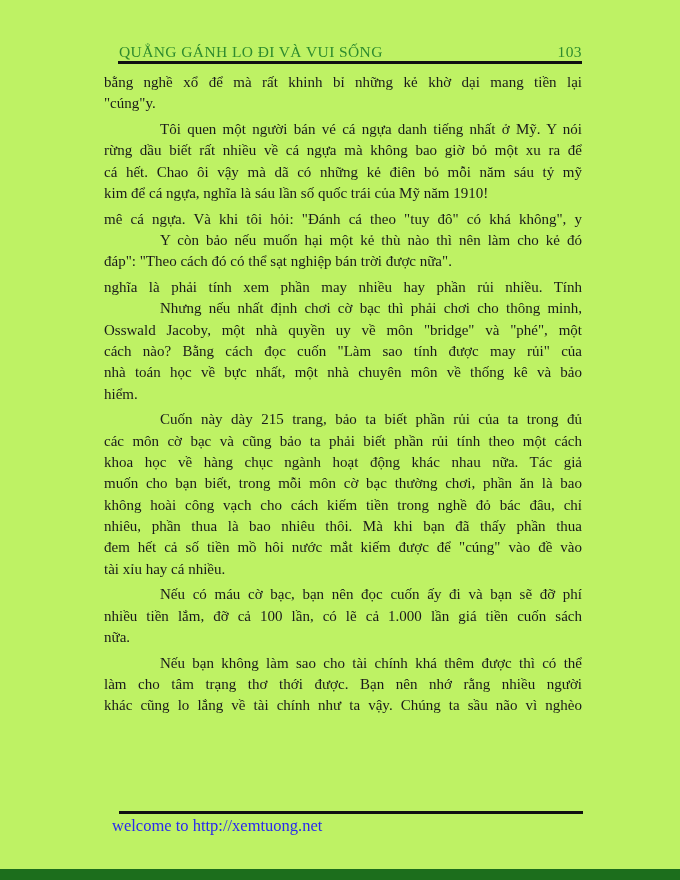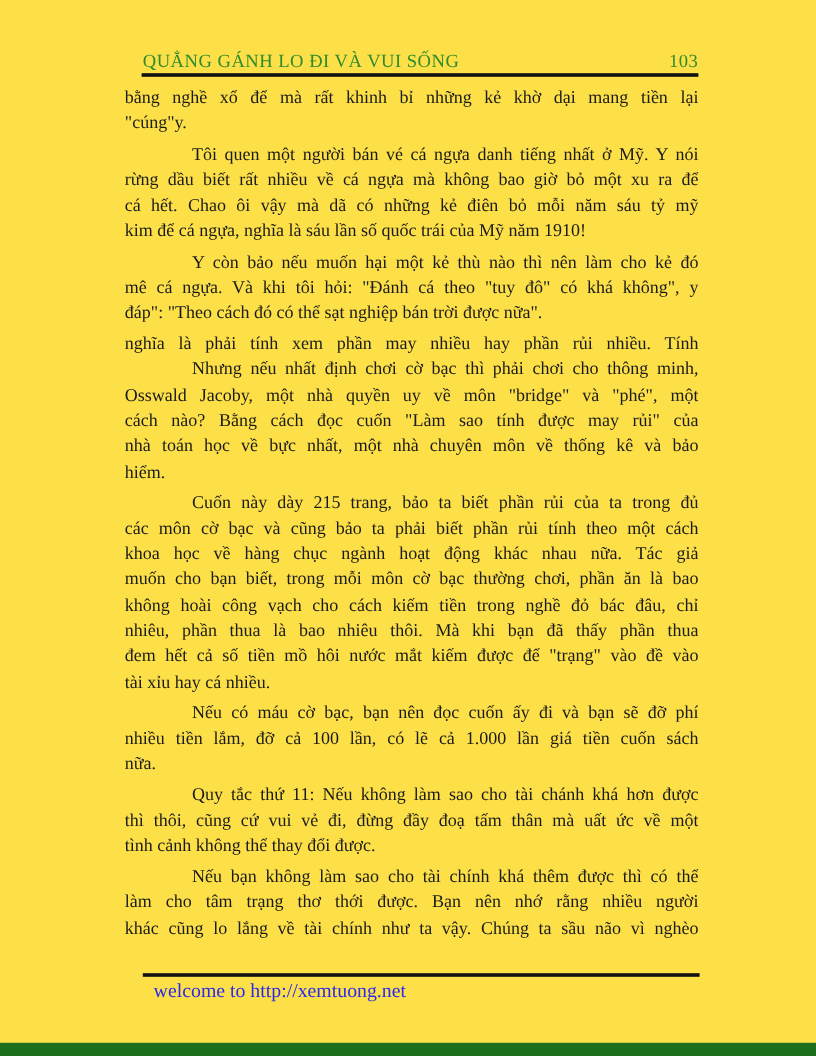--- a/index.html
+++ b/index.html
@@ -3,21 +3,21 @@
 <meta charset="utf-8">
 <style>
   html, body { margin: 0; padding: 0; }
   body {
     width: 680px; height: 880px;
     background: #ffffff;
     font-family: "Liberation Serif", "DejaVu Serif", serif;
     position: relative;
     overflow: hidden;
   }
-  .page { position: absolute; inset: 0; background: #fde047; }
+  .page { position: absolute; inset: 0; background: #bef264; }
 
   .header {
     position: absolute; left: 119px; width: 463px; top: 43px;
     display: flex; justify-content: space-between; align-items: baseline;
     color: #2e8b2e; font-size: 15.5px; letter-spacing: 0.4px;
     white-space: nowrap;
   }
   .header-rule {
     position: absolute; left: 118px; width: 464px; top: 61px;
     height: 2.5px; background: #111111;
@@ -36,21 +36,21 @@
     white-space: normal;
   }
   .line.lastline { text-align-last: left; }
   .line.firstline { padding-left: 56px; }
 
   .footer-rule {
     position: absolute; left: 119px; width: 464px; top: 811px;
     height: 2.5px; background: #111111;
   }
   .footer {
-    position: absolute; left: 128px; top: 816px;
+    position: absolute; left: 112px; top: 816px;
     font-size: 16.5px; color: #2929ee;
   }
   .footer a { color: #2929ee; text-decoration: none; cursor: pointer; }
 
   .bottom-bar {
     position: absolute; left: 0; bottom: 0; width: 680px; height: 11px;
     background: #1c6e1c;
   }
 </style>
 </head>
@@ -69,51 +69,46 @@
         <div class="line">bằng nghề xổ để mà rất khinh bỉ những kẻ khờ dại mang tiền lại</div>
         <div class="line lastline">"cúng"y.</div>
       </div>
       <div class="para">
         <div class="line firstline">Tôi quen một người bán vé cá ngựa danh tiếng nhất ở Mỹ. Y nói</div>
         <div class="line">rừng dầu biết rất nhiều về cá ngựa mà không bao giờ bỏ một xu ra để</div>
         <div class="line">cá hết. Chao ôi vậy mà dã có những kẻ điên bỏ mỗi năm sáu tỷ mỹ</div>
         <div class="line lastline">kim để cá ngựa, nghĩa là sáu lần số quốc trái của Mỹ năm 1910!</div>
       </div>
       <div class="para">
+        <div class="line">mê cá ngựa. Và khi tôi hỏi: "Đánh cá theo "tuy đô" có khá không", y</div>
         <div class="line firstline">Y còn bảo nếu muốn hại một kẻ thù nào thì nên làm cho kẻ đó</div>
-        <div class="line">mê cá ngựa. Và khi tôi hỏi: "Đánh cá theo "tuy đô" có khá không", y</div>
         <div class="line lastline">đáp": "Theo cách đó có thể sạt nghiệp bán trời được nữa".</div>
       </div>
       <div class="para">
         <div class="line">nghĩa là phải tính xem phần may nhiều hay phần rủi nhiều. Tính</div>
         <div class="line firstline">Nhưng nếu nhất định chơi cờ bạc thì phải chơi cho thông minh,</div>
         <div class="line">Osswald Jacoby, một nhà quyền uy về môn "bridge" và "phé", một</div>
         <div class="line">cách nào? Bằng cách đọc cuốn "Làm sao tính được may rủi" của</div>
         <div class="line">nhà toán học về bực nhất, một nhà chuyên môn về thống kê và bảo</div>
         <div class="line lastline">hiểm.</div>
       </div>
       <div class="para">
         <div class="line firstline">Cuốn này dày 215 trang, bảo ta biết phần rủi của ta trong đủ</div>
         <div class="line">các môn cờ bạc và cũng bảo ta phải biết phần rủi tính theo một cách</div>
         <div class="line">khoa học về hàng chục ngành hoạt động khác nhau nữa. Tác giả</div>
         <div class="line">muốn cho bạn biết, trong mỗi môn cờ bạc thường chơi, phần ăn là bao</div>
         <div class="line">không hoài công vạch cho cách kiếm tiền trong nghề đỏ bác đâu, chỉ</div>
         <div class="line">nhiêu, phần thua là bao nhiêu thôi. Mà khi bạn đã thấy phần thua</div>
-        <div class="line">đem hết cả số tiền mồ hôi nước mắt kiếm được để "trạng" vào đề vào</div>
+        <div class="line">đem hết cả số tiền mồ hôi nước mắt kiếm được để "cúng" vào đề vào</div>
         <div class="line lastline">tài xỉu hay cá nhiều.</div>
       </div>
       <div class="para">
         <div class="line firstline">Nếu có máu cờ bạc, bạn nên đọc cuốn ấy đi và bạn sẽ đỡ phí</div>
         <div class="line">nhiều tiền lắm, đỡ cả 100 lần, có lẽ cả 1.000 lần giá tiền cuốn sách</div>
         <div class="line lastline">nữa.</div>
-      </div>
-      <div class="para">
-        <div class="line firstline">Quy tắc thứ 11: Nếu không làm sao cho tài chánh khá hơn được</div>
-        <div class="line">thì thôi, cũng cứ vui vẻ đi, đừng đầy đoạ tấm thân mà uất ức về một</div>
-        <div class="line lastline">tình cảnh không thể thay đổi được.</div>
       </div>
       <div class="para">
         <div class="line firstline">Nếu bạn không làm sao cho tài chính khá thêm được thì có thể</div>
         <div class="line">làm cho tâm trạng thơ thới được. Bạn nên nhớ rằng nhiều người</div>
         <div class="line">khác cũng lo lắng về tài chính như ta vậy. Chúng ta sầu não vì nghèo</div>
       </div>
     </div>
 
   <div class="footer-rule"></div>
   <div class="footer">

